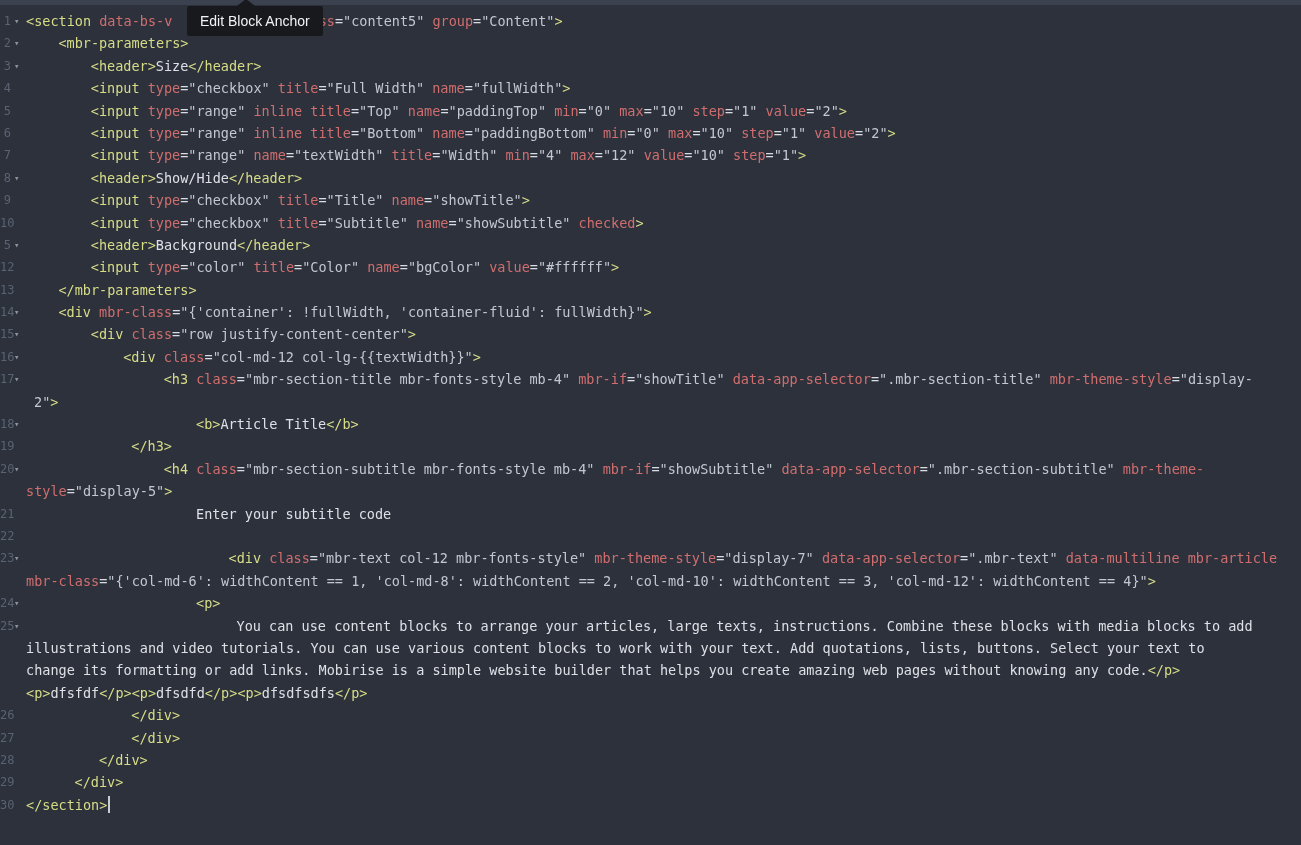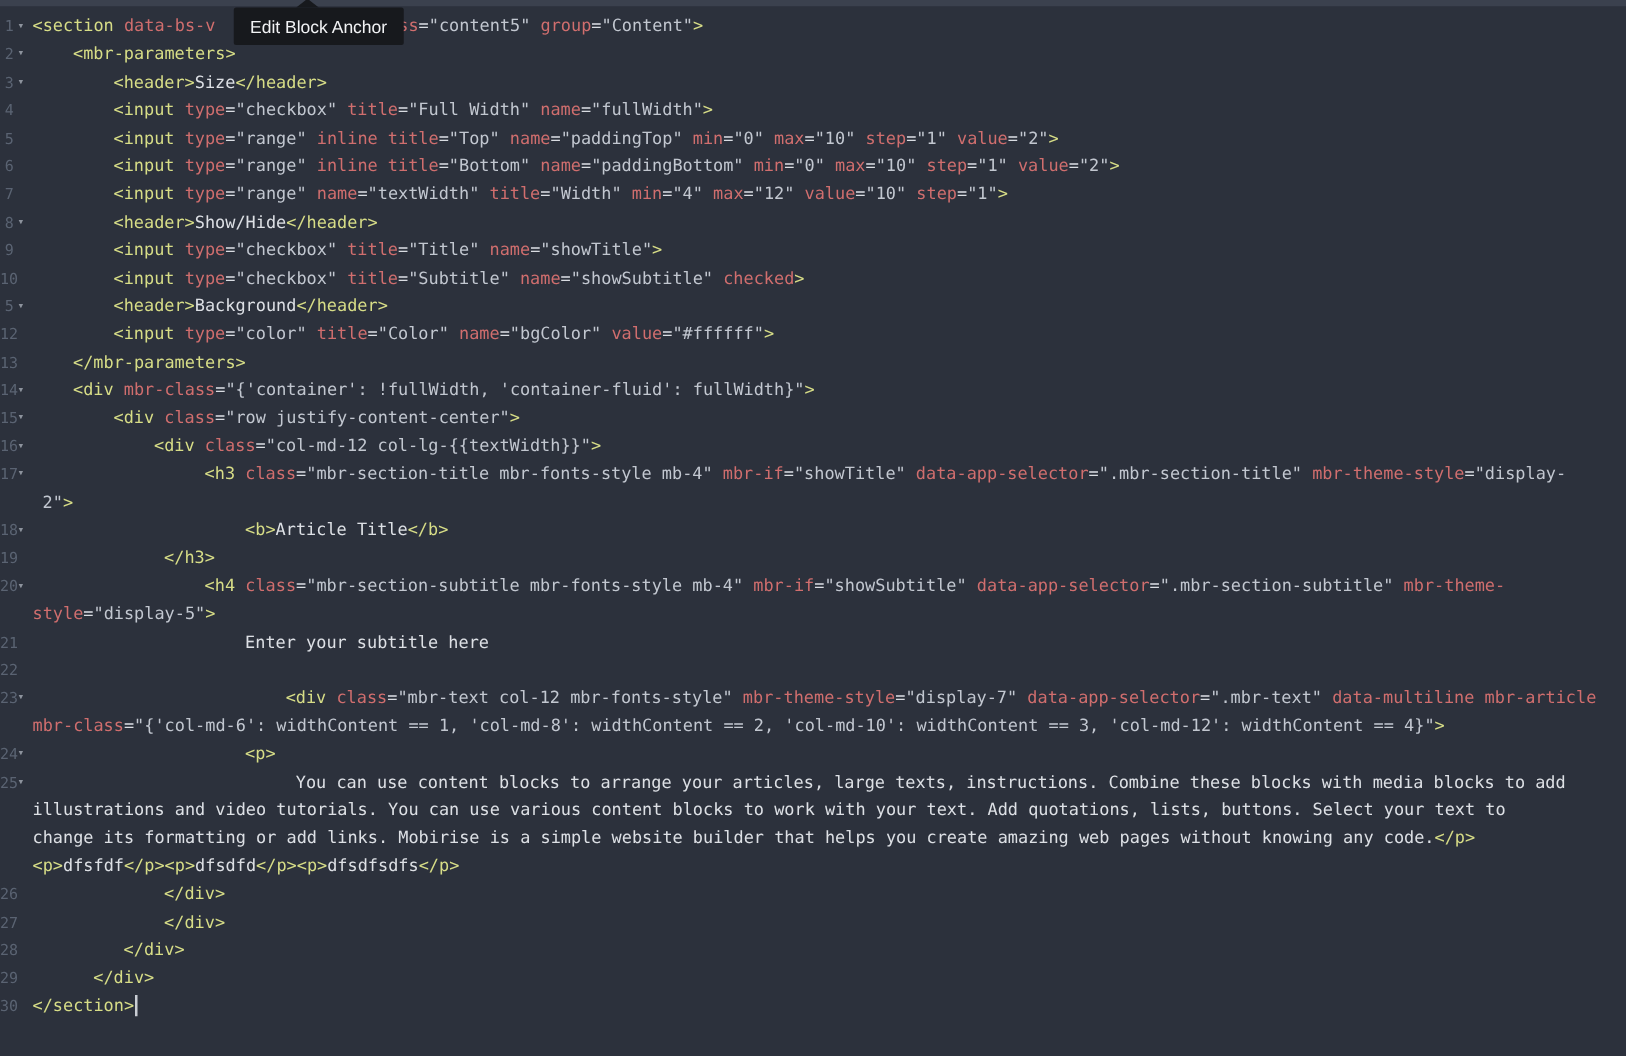--- a/index.html
+++ b/index.html
@@ -48,21 +48,21 @@
       <div class="cl"><span class="ln">13</span><span class="fold"></span><span class="code" style="padding-left: 32.4px;"><span class="tk-tag">&lt;/mbr-parameters&gt;</span></span></div>
       <div class="cl"><span class="ln">14</span><span class="fold">▾</span><span class="code" style="padding-left: 32.4px;"><span class="tk-tag">&lt;div</span><span class="tk-attr"> mbr-class</span><span class="tk-pun">=</span><span class="tk-str">"{'container': !fullWidth, 'container-fluid': fullWidth}"</span><span class="tk-tag">&gt;</span></span></div>
       <div class="cl"><span class="ln">15</span><span class="fold">▾</span><span class="code" style="padding-left: 64.8px;"><span class="tk-tag">&lt;div</span><span class="tk-attr"> class</span><span class="tk-pun">=</span><span class="tk-str">"row justify-content-center"</span><span class="tk-tag">&gt;</span></span></div>
       <div class="cl"><span class="ln">16</span><span class="fold">▾</span><span class="code" style="padding-left: 97.2px;"><span class="tk-tag">&lt;div</span><span class="tk-attr"> class</span><span class="tk-pun">=</span><span class="tk-str">"col-md-12 col-lg-{{textWidth}}"</span><span class="tk-tag">&gt;</span></span></div>
       <div class="cl"><span class="ln">17</span><span class="fold">▾</span><span class="code" style="padding-left: 137.7px;"><span class="tk-tag">&lt;h3</span><span class="tk-attr"> class</span><span class="tk-pun">=</span><span class="tk-str">"mbr-section-title mbr-fonts-style mb-4"</span><span class="tk-attr"> mbr-if</span><span class="tk-pun">=</span><span class="tk-str">"showTitle"</span><span class="tk-attr"> data-app-selector</span><span class="tk-pun">=</span><span class="tk-str">".mbr-section-title"</span><span class="tk-attr"> mbr-theme-style</span><span class="tk-pun">=</span><span class="tk-str">"display-</span></span></div>
       <div class="cl"><span class="ln"></span><span class="fold"></span><span class="code" style="padding-left: 8.1px;"><span class="tk-str">2"</span><span class="tk-tag">&gt;</span></span></div>
       <div class="cl"><span class="ln">18</span><span class="fold">▾</span><span class="code" style="padding-left: 170.1px;"><span class="tk-tag">&lt;b&gt;</span><span class="tk-txt">Article Title</span><span class="tk-tag">&lt;/b&gt;</span></span></div>
       <div class="cl"><span class="ln">19</span><span class="fold"></span><span class="code" style="padding-left: 105.3px;"><span class="tk-tag">&lt;/h3&gt;</span></span></div>
       <div class="cl"><span class="ln">20</span><span class="fold">▾</span><span class="code" style="padding-left: 137.7px;"><span class="tk-tag">&lt;h4</span><span class="tk-attr"> class</span><span class="tk-pun">=</span><span class="tk-str">"mbr-section-subtitle mbr-fonts-style mb-4"</span><span class="tk-attr"> mbr-if</span><span class="tk-pun">=</span><span class="tk-str">"showSubtitle"</span><span class="tk-attr"> data-app-selector</span><span class="tk-pun">=</span><span class="tk-str">".mbr-section-subtitle"</span><span class="tk-attr"> mbr-theme-</span></span></div>
       <div class="cl"><span class="ln"></span><span class="fold"></span><span class="code" style="padding-left: 0px;"><span class="tk-attr">style</span><span class="tk-pun">=</span><span class="tk-str">"display-5"</span><span class="tk-tag">&gt;</span></span></div>
-      <div class="cl"><span class="ln">21</span><span class="fold"></span><span class="code" style="padding-left: 170.1px;"><span class="tk-txt">Enter your subtitle here</span></span></div>
+      <div class="cl"><span class="ln">21</span><span class="fold"></span><span class="code" style="padding-left: 170.1px;"><span class="tk-txt">Enter your subtitle code</span></span></div>
       <div class="cl"><span class="ln">22</span><span class="fold"></span><span class="code" style="padding-left: 105.3px; margin-top: 18px;"><span class="tk-tag">&lt;/h4&gt;</span></span></div>
       <div class="cl"><span class="ln">23</span><span class="fold">▾</span><span class="code" style="padding-left: 202.5px;"><span class="tk-tag">&lt;div</span><span class="tk-attr"> class</span><span class="tk-pun">=</span><span class="tk-str">"mbr-text col-12 mbr-fonts-style"</span><span class="tk-attr"> mbr-theme-style</span><span class="tk-pun">=</span><span class="tk-str">"display-7"</span><span class="tk-attr"> data-app-selector</span><span class="tk-pun">=</span><span class="tk-str">".mbr-text"</span><span class="tk-attr"> data-multiline</span><span class="tk-attr"> mbr-article</span></span></div>
       <div class="cl"><span class="ln"></span><span class="fold"></span><span class="code" style="padding-left: 0px;"><span class="tk-attr">mbr-class</span><span class="tk-pun">=</span><span class="tk-str">"{'col-md-6': widthContent == 1, 'col-md-8': widthContent == 2, 'col-md-10': widthContent == 3, 'col-md-12': widthContent == 4}"</span><span class="tk-tag">&gt;</span></span></div>
       <div class="cl"><span class="ln">24</span><span class="fold">▾</span><span class="code" style="padding-left: 170.1px;"><span class="tk-tag">&lt;p&gt;</span></span></div>
       <div class="cl"><span class="ln">25</span><span class="fold">▾</span><span class="code" style="padding-left: 210.6px;"><span class="tk-txt">You can use content blocks to arrange your articles, large texts, instructions. Combine these blocks with media blocks to add</span></span></div>
       <div class="cl"><span class="ln"></span><span class="fold"></span><span class="code" style="padding-left: 0px;"><span class="tk-txt">illustrations and video tutorials. You can use various content blocks to work with your text. Add quotations, lists, buttons. Select your text to</span></span></div>
       <div class="cl"><span class="ln"></span><span class="fold"></span><span class="code" style="padding-left: 0px;"><span class="tk-txt">change its formatting or add links. Mobirise is a simple website builder that helps you create amazing web pages without knowing any code.</span><span class="tk-tag">&lt;/p&gt;</span></span></div>
       <div class="cl"><span class="ln"></span><span class="fold"></span><span class="code" style="padding-left: 0px;"><span class="tk-tag">&lt;p&gt;</span><span class="tk-txt">dfsfdf</span><span class="tk-tag">&lt;/p&gt;</span><span class="tk-tag">&lt;p&gt;</span><span class="tk-txt">dfsdfd</span><span class="tk-tag">&lt;/p&gt;</span><span class="tk-tag">&lt;p&gt;</span><span class="tk-txt">dfsdfsdfs</span><span class="tk-tag">&lt;/p&gt;</span></span></div>
       <div class="cl"><span class="ln">26</span><span class="fold"></span><span class="code" style="padding-left: 105.3px;"><span class="tk-tag">&lt;/div&gt;</span></span></div>
       <div class="cl"><span class="ln">27</span><span class="fold"></span><span class="code" style="padding-left: 105.3px;"><span class="tk-tag">&lt;/div&gt;</span></span></div>

